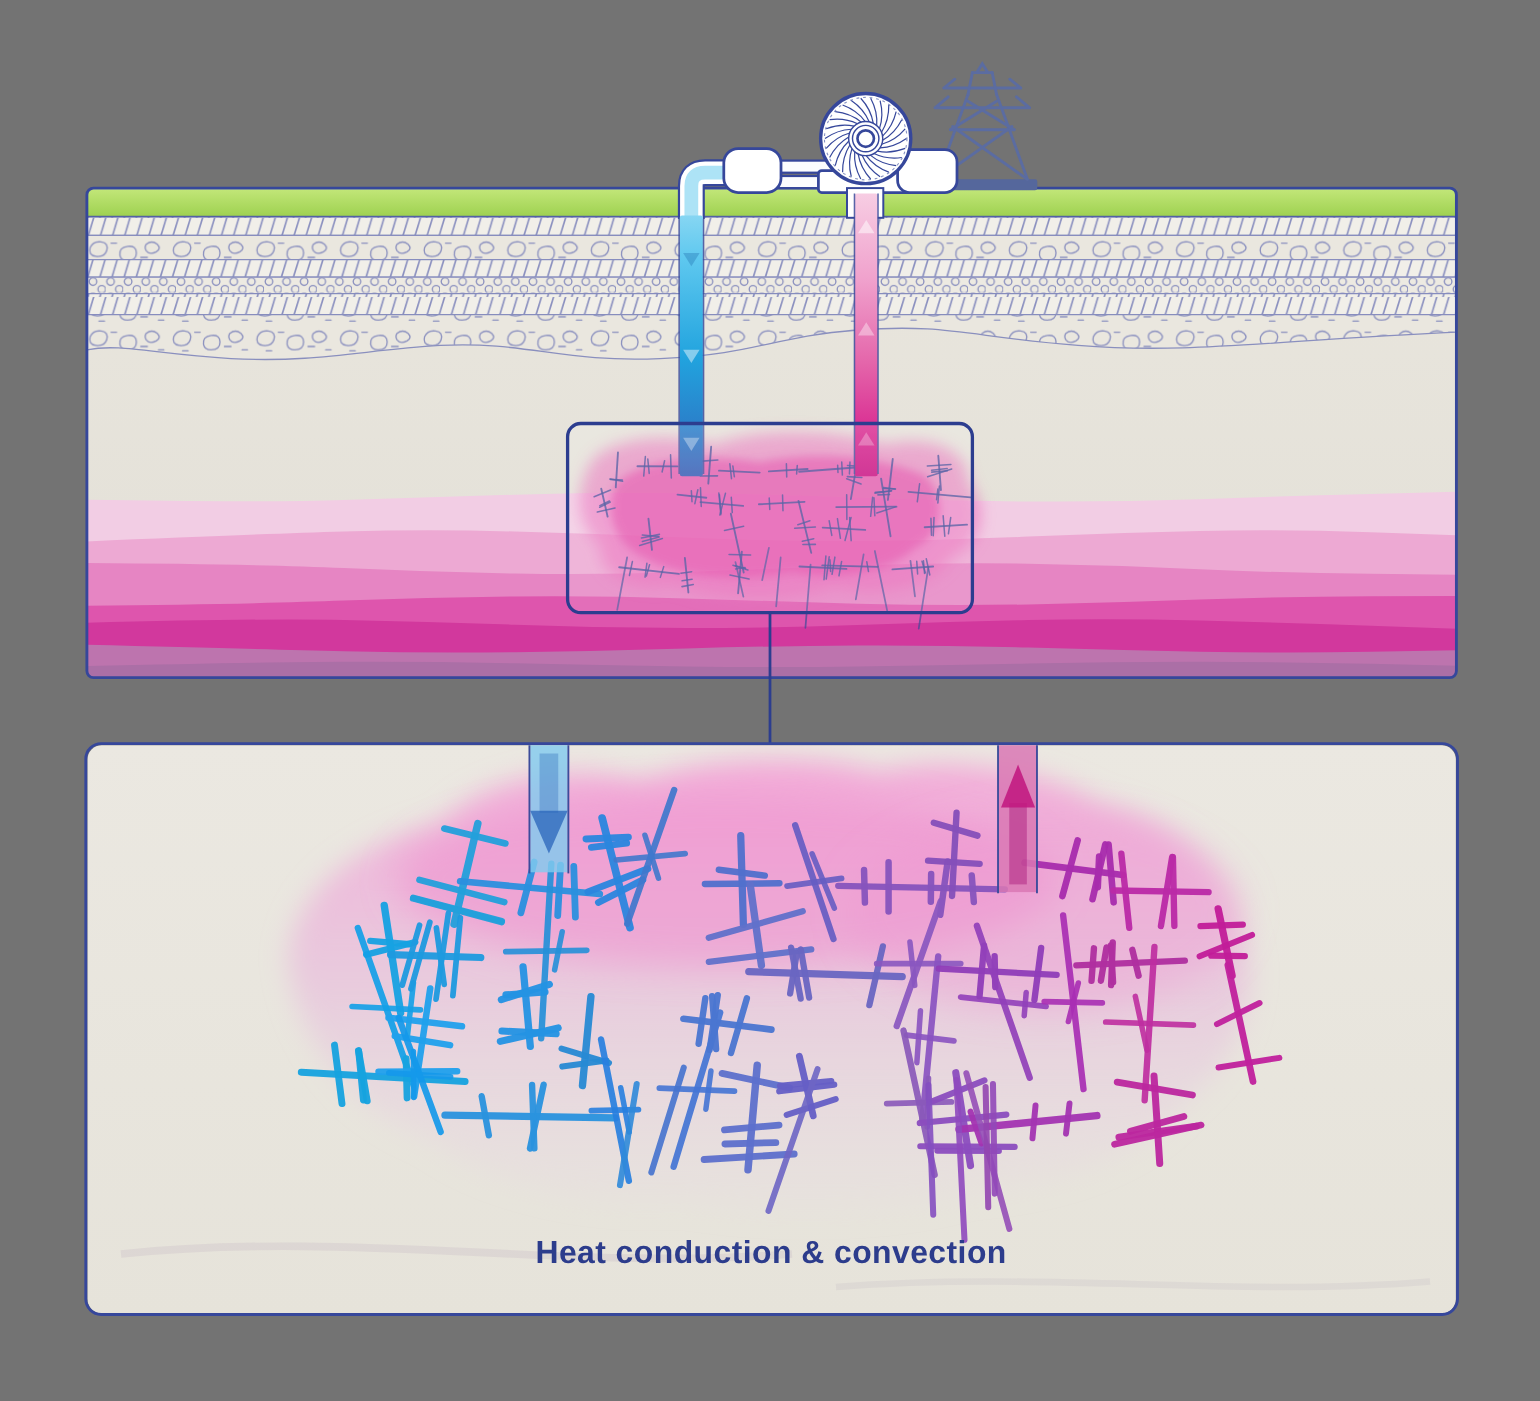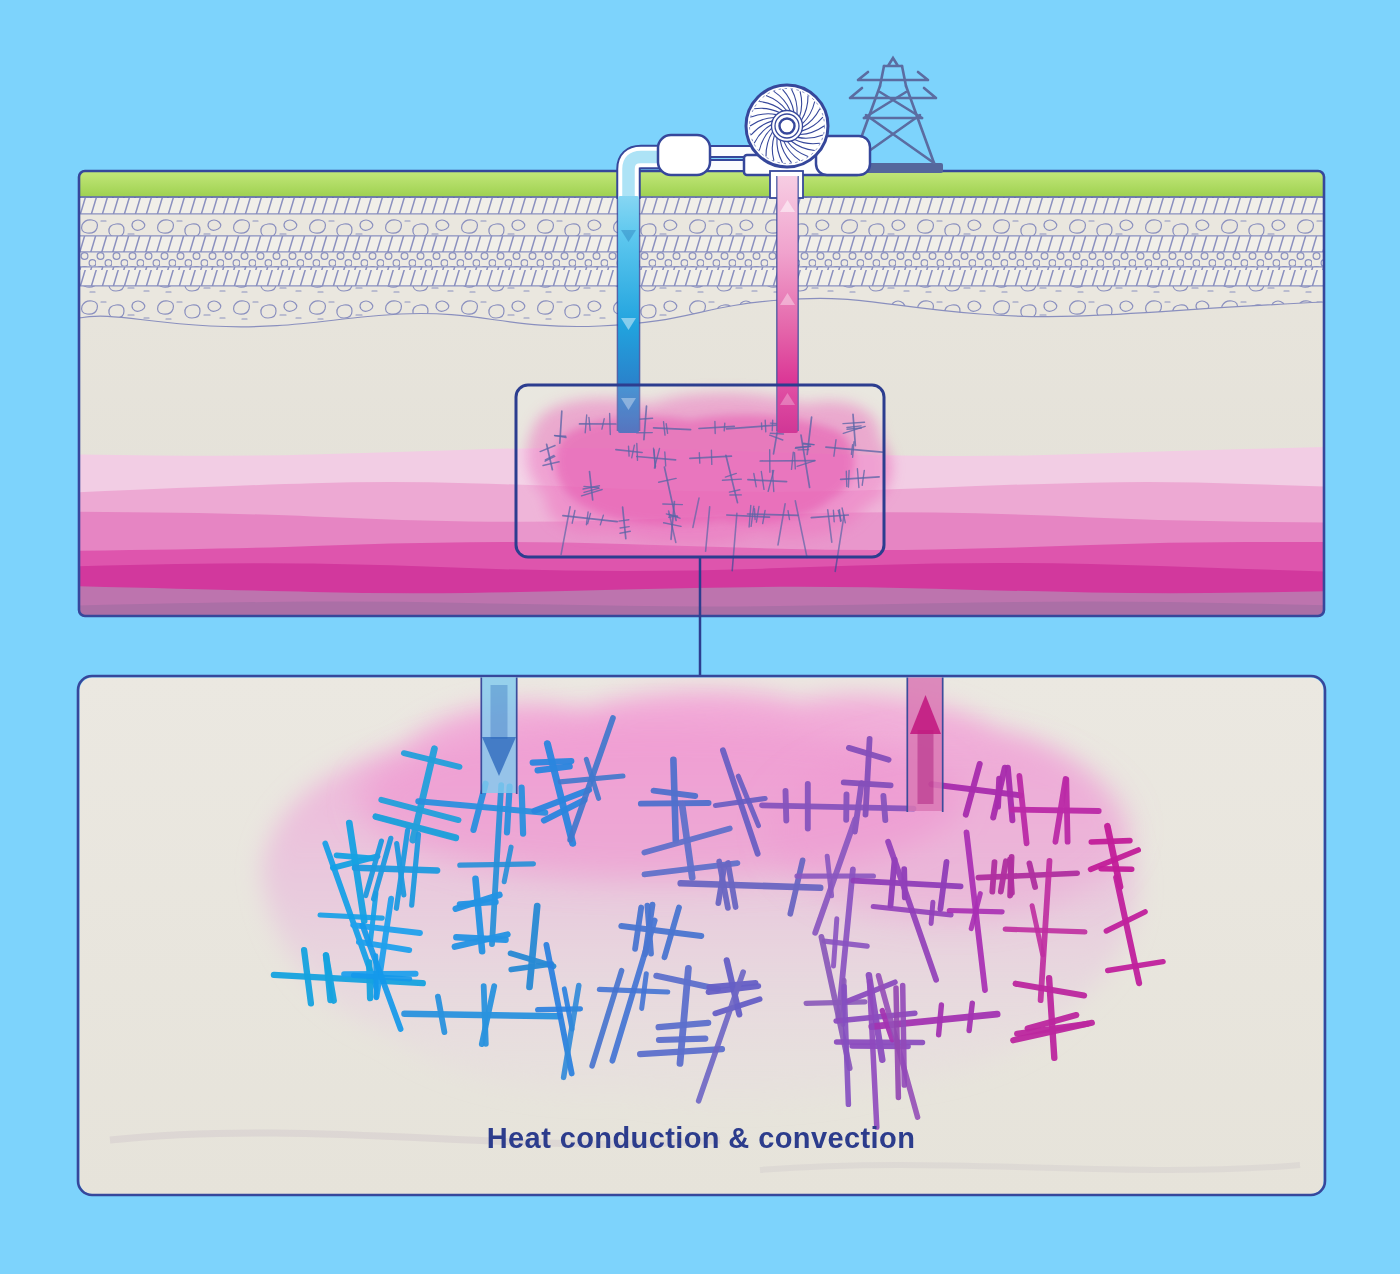--- a/index.html
+++ b/index.html
@@ -1,16 +1,16 @@
 <!DOCTYPE html>
 <html><head>
 <meta charset="utf-8">
 <style>
   html,body{margin:0;padding:0;background:#f7f8fa;}
-  #stage{position:relative;width:1400px;height:1274px;background:#7dd3fc;overflow:hidden;
+  #stage{position:relative;width:1400px;height:1274px;background:#737373;overflow:hidden;
          font-family:"Liberation Sans", sans-serif;}
   svg{display:block;}
   text.caption{font-family:"Liberation Sans", sans-serif;font-weight:700;font-size:29px;
                letter-spacing:.4px;fill:#2c3c8c;}
 </style>
 </head>
 <body>
 
 <div id="stage">
 <svg id="scene" width="1400" height="1274" viewBox="0 0 1400 1274">

